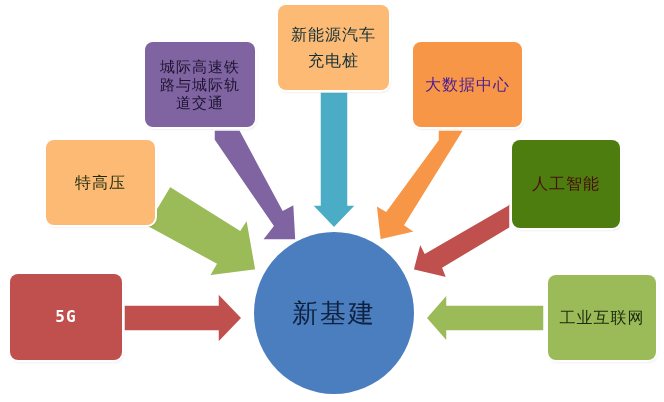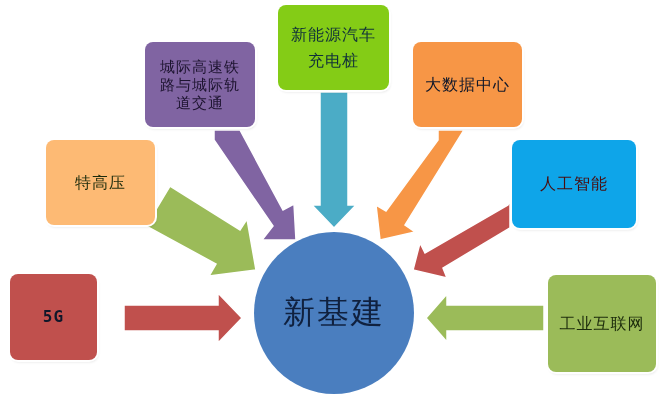--- a/index.html
+++ b/index.html
@@ -6,21 +6,21 @@
   body { width:664px; height:402px; position:relative; overflow:hidden;
          font-family:"DejaVu Serif","Liberation Serif",serif; }
   .box { position:absolute; border-radius:8px; display:flex; align-items:center;
          justify-content:center; text-align:center; color:#1a1a1a;
          font-size:16px; line-height:26px; box-sizing:border-box; padding:4px 6px;
          box-shadow: 0 0 0 2px #ffffff, 1px 2px 3px rgba(0,0,0,0.12); }
   .box span { white-space:pre-line; letter-spacing:1px; }
   #arrows { position:absolute; left:0; top:0; }
   .circle { position:absolute; left:254px; top:232px; width:160px; height:162px;
             border-radius:50%; display:flex; align-items:center; justify-content:center;
-            font-size:32px; color:#10213f; letter-spacing:2px; }
+            font-size:26px; color:#10213f; letter-spacing:2px; }
 </style>
 </head>
 <body>
 
 <svg id="arrows" width="664" height="402">
 
   <polygon points="124,305 218,305 218,293 242,318 218,343 218,331 124,331" fill="#c0504d" stroke="#ffffff" stroke-width="1.5"></polygon>
 
   <polygon points="158,206 170,186 240,230 247,219 256,270 209,276 216,264 146,226" fill="#9bbb59" stroke="#ffffff" stroke-width="1.5"></polygon>
 
@@ -28,46 +28,46 @@
 
   <polygon points="320,92 348,92 348,205 356,205 334,228 312,205 320,205" fill="#4bacc6" stroke="#ffffff" stroke-width="1.5"></polygon>
 
   <polygon points="438,130 464,130 405,225 415,232 380,240 376,205 386,211 438,140" fill="#f79646" stroke="#ffffff" stroke-width="1.5"></polygon>
 
   <polygon points="510,200 510,228 443,268 447,278 413,270 420,243 425,253 508,205" fill="#c0504d" stroke="#ffffff" stroke-width="1.5"></polygon>
 
   <polygon points="544,305 447,305 447,294 426,318 447,342 447,331 544,331" fill="#9bbb59" stroke="#ffffff" stroke-width="1.5"></polygon>
 </svg>
 
-<div class="box" style="left:10px;top:274px;width:87px;height:86px;background:#c0504d;color:#0f172a;font-family:'DejaVu Sans Mono',monospace;font-weight:bold;">
+<div class="box" style="left:10px;top:274px;width:112px;height:86px;background:#c0504d;color:#ffffff;font-family:'DejaVu Sans Mono',monospace;font-weight:bold;">
   <span>5G</span>
 </div>
 
 <div class="box" style="left:46px;top:140px;width:109px;height:85px;background:#fdba74;color:#1c2b0c;">
   <span>特高压</span>
 </div>
 
 <div class="box" style="left:145px;top:42px;width:110px;height:85px;background:#8064a2;color:#1d1430;font-size:15px;line-height:18px;">
   <span>城际高速铁
 路与城际轨
 道交通</span>
 </div>
 
-<div class="box" style="left:278px;top:5px;width:111px;height:85px;background:#84cc16;color:#10303a;">
+<div class="box" style="left:278px;top:5px;width:111px;height:85px;background:#fdba74;color:#10303a;">
   <span>新能源汽车
 充电桩</span>
 </div>
 
-<div class="box" style="left:413px;top:42px;width:109px;height:85px;background:#f79646;color:#0f172a;">
+<div class="box" style="left:413px;top:42px;width:109px;height:85px;background:#f79646;color:#4c1d95;">
   <span>大数据中心</span>
 </div>
 
-<div class="box" style="left:512px;top:140px;width:124px;height:88px;background:#0ea5e9;color:#4a0d0d;">
+<div class="box" style="left:512px;top:140px;width:108px;height:88px;background:#4d7c0f;color:#4a0d0d;">
   <span>人工智能</span>
 </div>
 
-<div class="box" style="left:548px;top:275px;width:108px;height:97px;background:#9bbb59;color:#1c2b0c;">
+<div class="box" style="left:548px;top:275px;width:108px;height:85px;background:#9bbb59;color:#1c2b0c;">
   <span>工业互联网</span>
 </div>
 
 <div class="circle" style="background:#4a7ebf;">
   <span>新基建</span>
 </div>
 
 </body></html>

